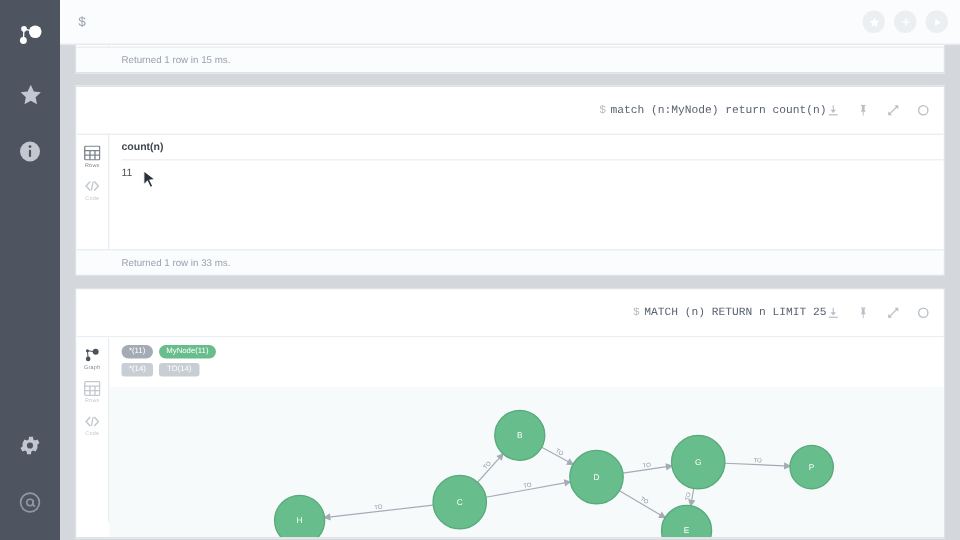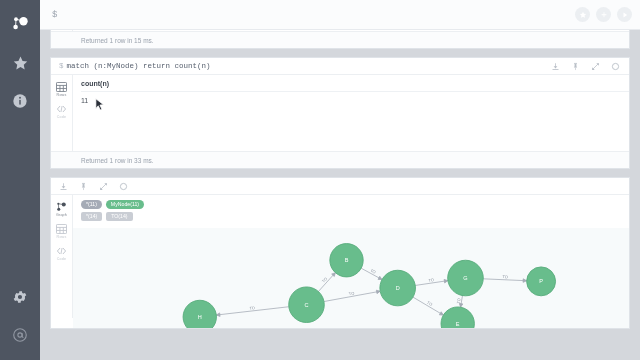--- a/index.html
+++ b/index.html
@@ -55,24 +55,25 @@
   .stream { position: absolute; top: 30px; left: 0; right: 0; bottom: 0;
             padding: 0 10px; overflow: hidden; }
 
   .card {
     background: #ffffff;
     border: 1px solid #dfe3e8;
     margin-bottom: 8px;
     position: relative;
   }
   .card-head {
-    height: 17px; display: flex; align-items: center;
+    height: 32px; display: flex; align-items: center;
     border-bottom: 1px solid #eceff2;
     padding: 0 6px 0 8px;
     background: #fff;
+    text-align: right;
   }
   .card-query {
     flex: 1 1 auto; font-size: 7.5px; color: #5b6personally;
     color: #596270;
     font-family: "Liberation Mono", monospace;
     white-space: nowrap; overflow: hidden;
   }
   .card-query .p { color: #b6bcc5; padding-right: 3px; }
   .head-icons { display: flex; gap: 11px; align-items: center; padding-right: 3px; }
   .hicon { width: 9px; height: 9px; cursor: pointer; display: block; }
@@ -282,20 +283,23 @@
             </span>
           </div>
         </div>
         <div class="card-foot">
           <span class="foot-text">Returned 1 row in 33 ms.</span>
         </div>
       </div>
 
       <div class="card">
         <div class="card-head">
+          <div class="card-query">
+            <span class="p">$</span><span>MATCH (n) RETURN n LIMIT 25</span>
+          </div>
           <div class="head-icons">
             <svg class="hicon" viewBox="0 0 24 24">
               <path fill="#b9bfc7" d="M11 3h2v8h4l-5 6-5-6h4z"></path>
                 <rect x="4" y="19" width="16" height="2.2" fill="#b9bfc7"></rect>
             </svg>
             <svg class="hicon" viewBox="0 0 24 24">
               <rect x="8" y="2.5" width="8" height="2" fill="#b9bfc7"></rect>
               <path fill="#b9bfc7" d="M9.5 4.5h5v7l2 3h-9l2-3z"></path>
                 <rect x="11.2" y="14.5" width="1.6" height="7" fill="#b9bfc7"></rect>
             </svg>

